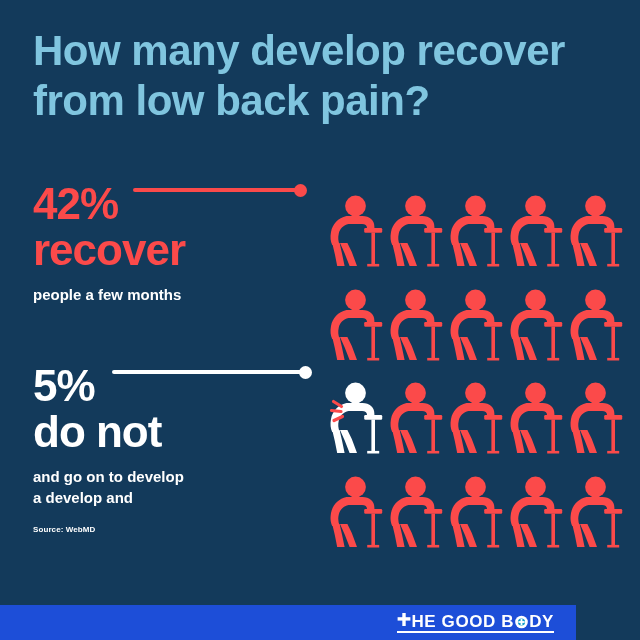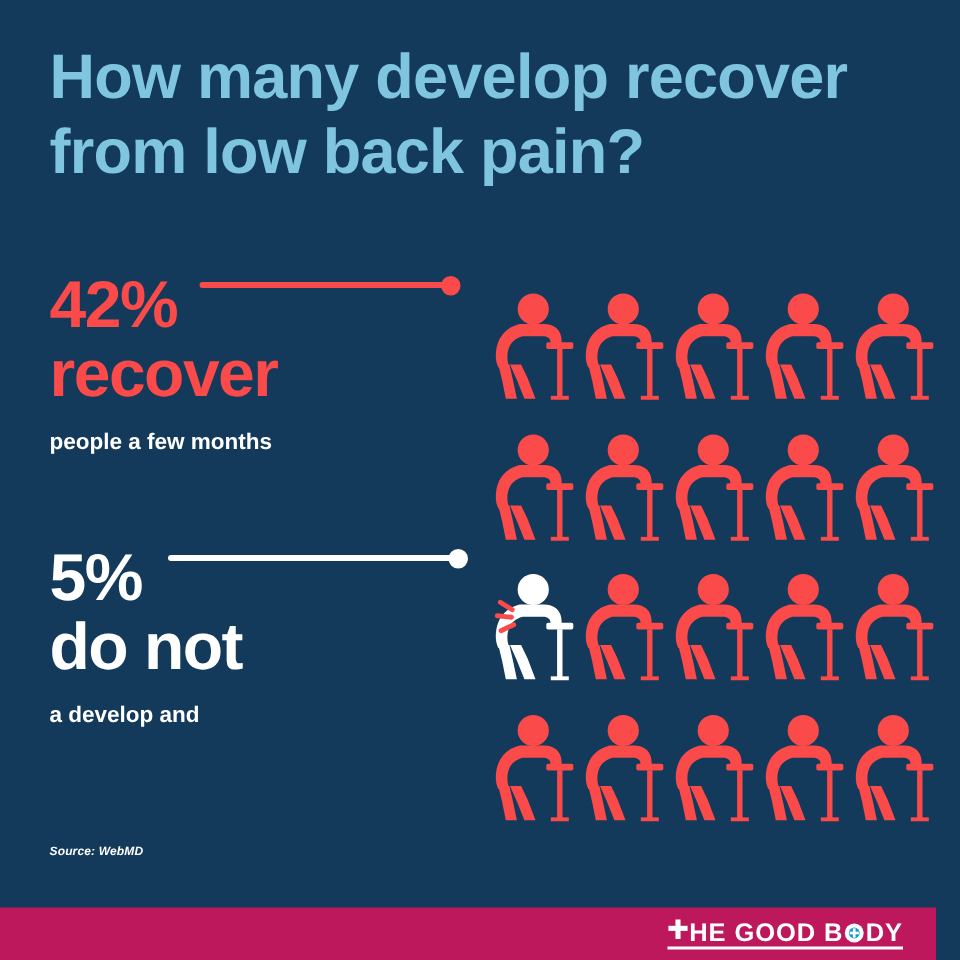--- a/index.html
+++ b/index.html
@@ -76,26 +76,25 @@
   }
   .leader-red { left: 133px; top: 188px; width: 168px; background: #FB4A4A; }
   .dot-red { left: 294px; top: 184px; background: #FB4A4A; }
   .leader-white { left: 112px; top: 370px; width: 194px; background: #FFFFFF; }
   .dot-white { left: 299px; top: 366px; background: #FFFFFF; }
 
   
   .source {
     position: absolute;
     left: 33px;
-    top: 563px;
+    top: 525px;
     color: #FFFFFF;
     font-size: 8px;
     font-weight: bold;
     letter-spacing: 0.1px;
-    font-style: italic;
   }
 
   
   .grid {
     position: absolute;
     left: 326px;
     top: 176px;
     width: 300px;
     height: 374px;
     display: grid;
@@ -108,23 +107,23 @@
     width: 100%;
     height: 100%;
     display: block;
   }
 
   
   .footer {
     position: absolute;
     left: 0;
     bottom: 0;
-    width: 624px;
+    width: 576px;
     height: 35px;
-    background: #be185d;
+    background: #1d4ed8;
   }
   .logo {
     position: absolute;
     right: 22px;
     top: 7px;
     color: #FFFFFF;
     font-size: 17px;
     font-weight: bold;
     letter-spacing: 0.6px;
     display: flex;
@@ -160,20 +159,21 @@
     <div class="stat-sub">people a few months</div>
   </div>
 
   <div class="leader leader-white"></div>
   <div class="leader-dot dot-white"></div>
 
   <div class="stat stat-b stat-white">
     <div class="stat-pct">5%</div>
     <div class="stat-word">do not</div>
     <div class="stat-sub">
+      <div>and go on to develop</div>
       <div>a develop and</div>
     </div>
   </div>
 
   <div class="source">Source: WebMD</div>
 
   <div class="grid" id="people-grid">
       <div>
     <svg class="person" viewBox="0 0 60 76" preserveAspectRatio="xMidYMax meet" aria-hidden="true">
       <g fill="#FB4A4A">

